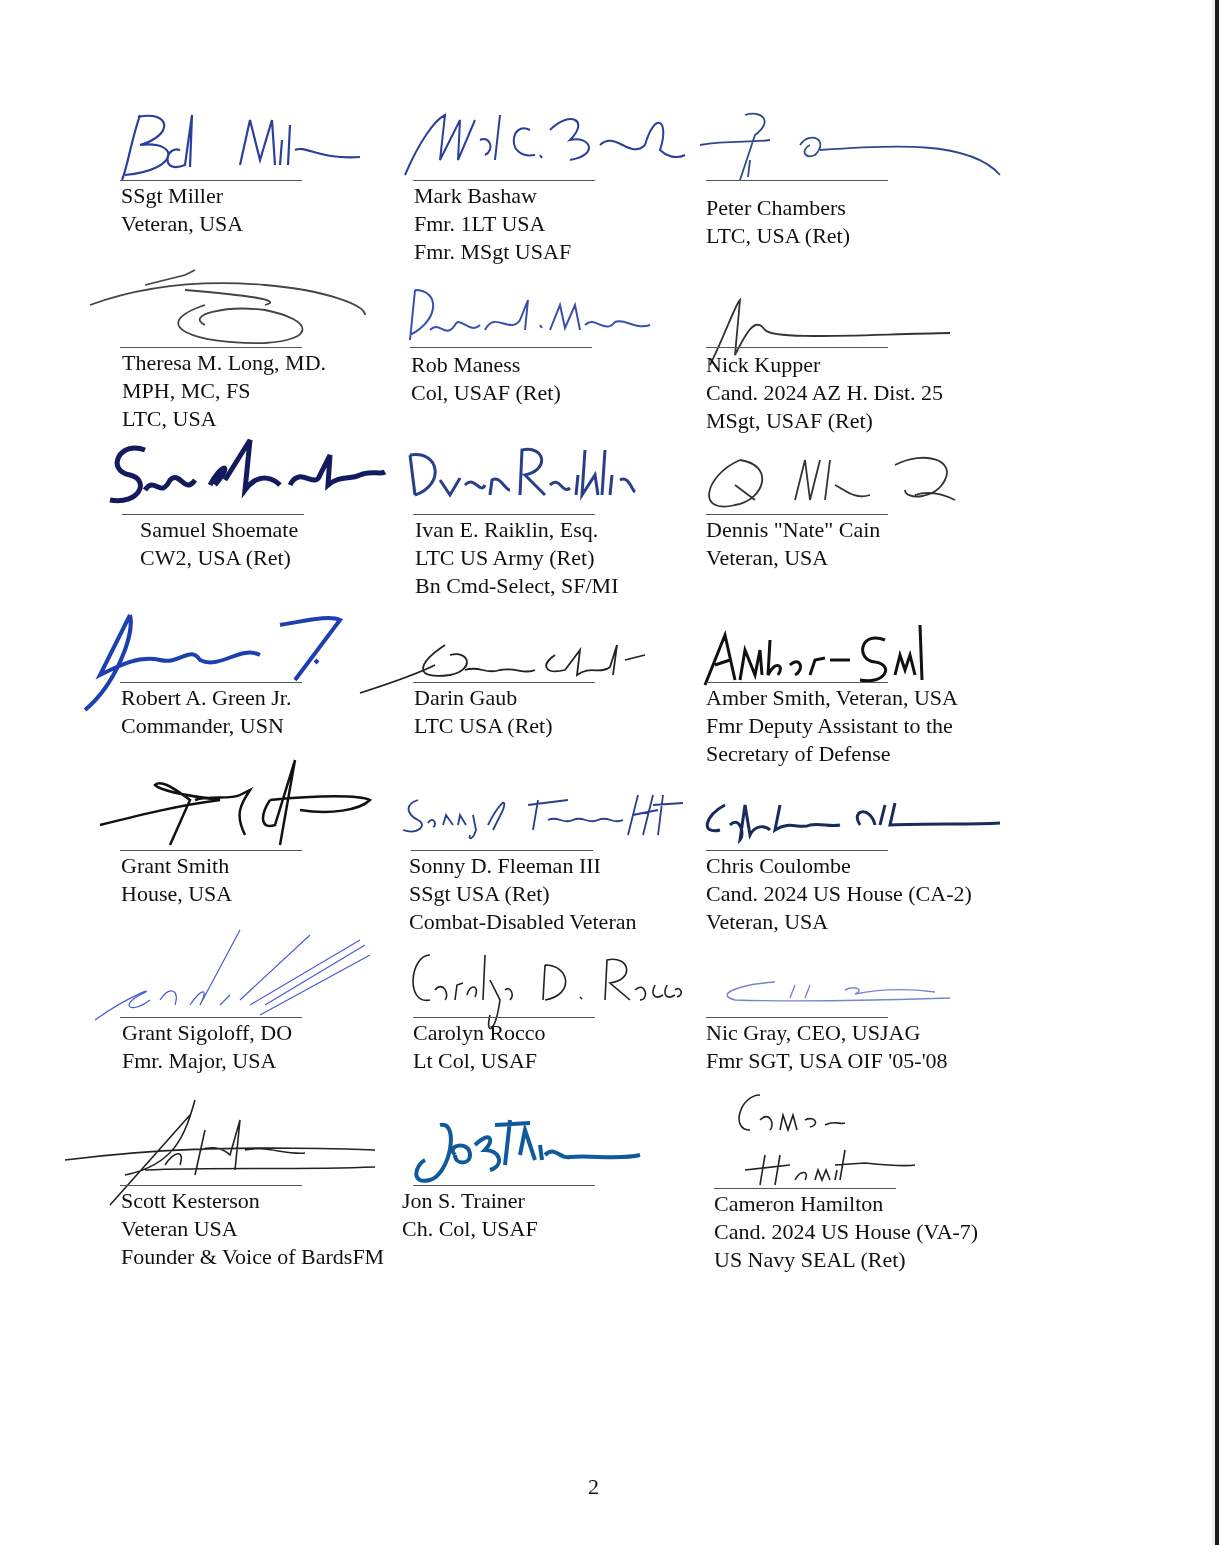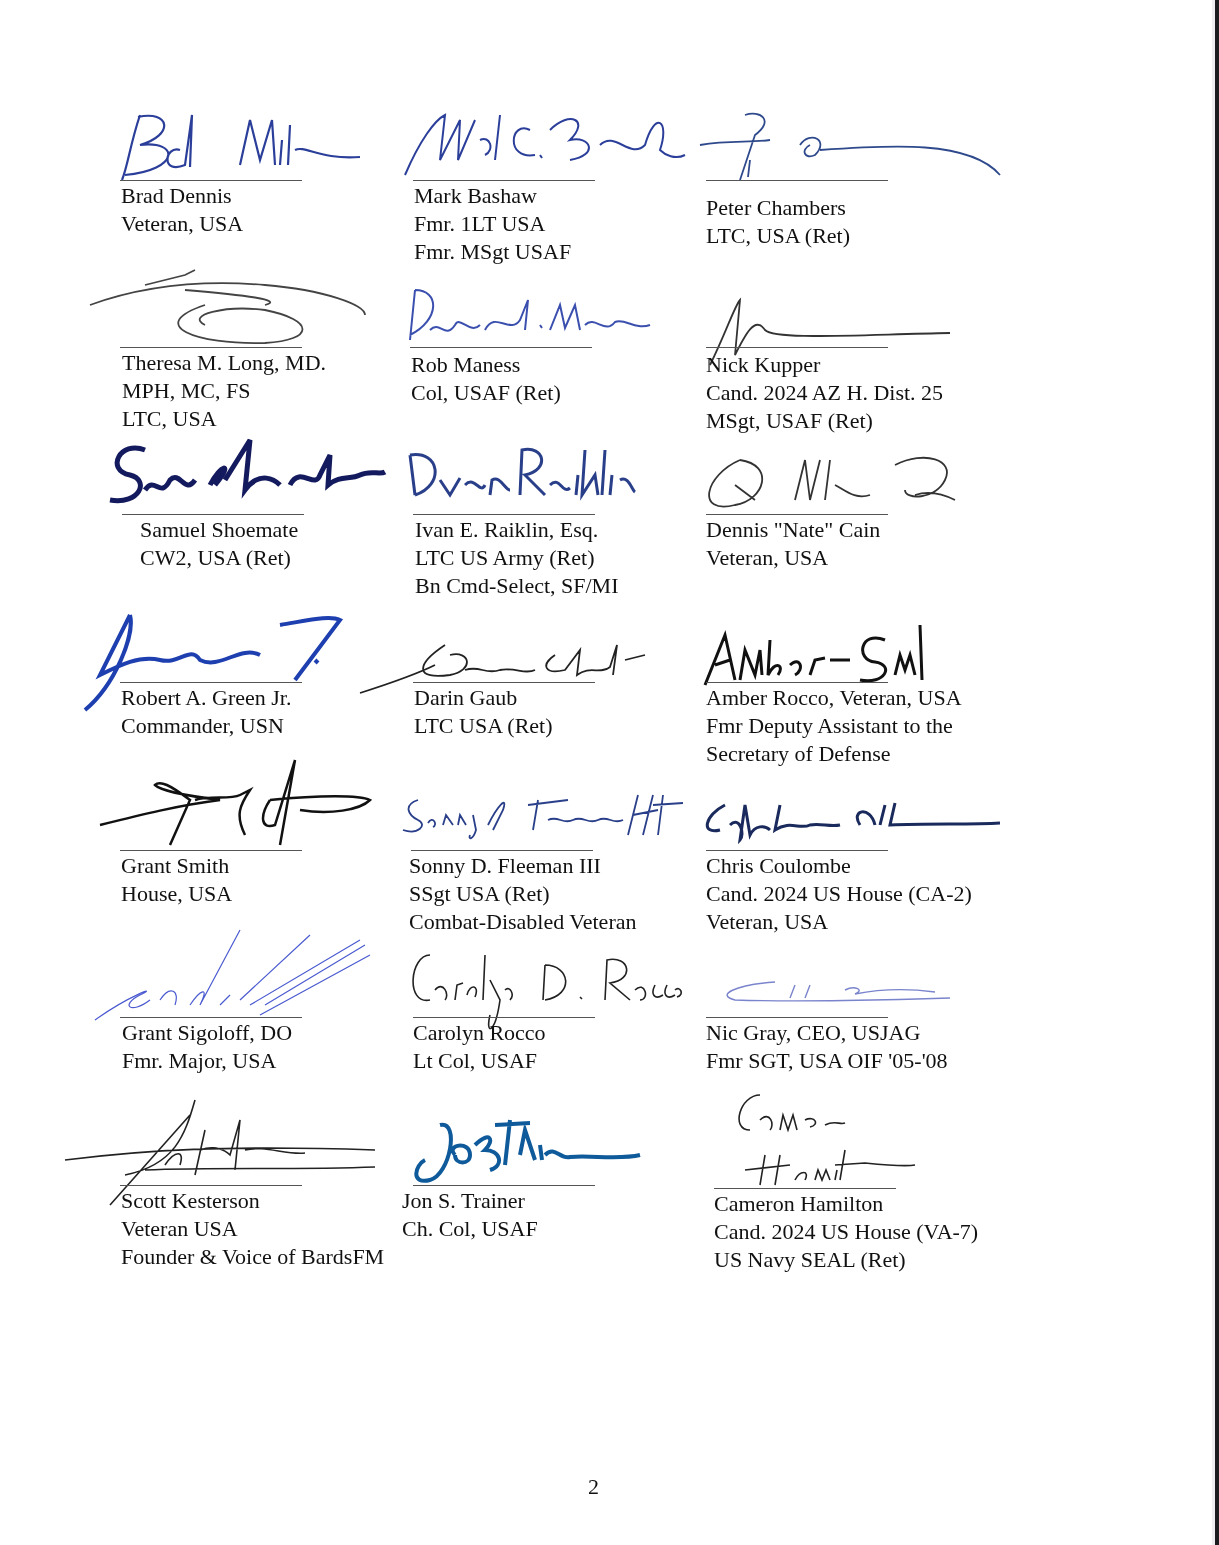--- a/index.html
+++ b/index.html
@@ -23,21 +23,21 @@
 
 <div class="edge-shadow"></div>
 <div class="edge"></div>
 
 <div class="block">
   <svg class="sig" style="left:110px;top:105px" width="260" height="80">
     <path d="M30 10 C20 40 18 60 12 75 M28 12 C60 5 65 30 30 40 C70 35 70 65 15 70 M70 45 C55 40 50 70 75 60 L82 10 L80 62 M130 60 L140 15 L150 55 L162 15 L165 60 M172 35 L170 60 M180 20 L178 60 M185 45 C195 40 210 55 250 52" stroke="#2b3f9a" stroke-width="2.2" fill="none"></path>
   </svg>
   <div class="sigline" style="left:120px;top:180px;width:182px"></div>
   <div class="lines" style="left:121px;top:182px">
-    <div>Brad Dennis</div>
+    <div>SSgt Miller</div>
     <div>Veteran, USA</div>
   </div>
 </div>
 
 <div class="block">
   <svg class="sig" style="left:400px;top:100px" width="290" height="85">
     <path d="M5 75 C20 40 35 20 45 15 L40 60 L60 20 L58 60 L75 20 M80 40 C90 35 95 50 85 55 M100 15 L95 60 M130 30 C110 20 105 60 135 55 M140 55 L142 58 M150 30 C170 10 190 20 170 40 C190 35 200 55 170 60 M200 45 C215 30 230 60 245 45 C255 10 270 20 260 50 C265 55 275 60 285 55" stroke="#2b3f9a" stroke-width="2" fill="none"></path>
   </svg>
   <div class="sigline" style="left:413px;top:180px;width:182px"></div>
   <div class="lines" style="left:414px;top:182px">
@@ -148,21 +148,21 @@
     <div>LTC USA (Ret)</div>
   </div>
 </div>
 
 <div class="block">
   <svg class="sig" style="left:700px;top:620px" width="230" height="75">
     <path d="M5 65 L25 15 L35 60 M15 45 L30 40 M40 60 L45 30 L55 55 L60 30 L62 55 M70 20 L68 55 C75 40 85 45 78 55 M90 45 C100 35 105 50 95 55 M110 55 L115 40 L125 38 M130 40 L150 40 M185 20 C160 10 155 40 175 42 C195 45 185 65 160 60 M195 55 L200 35 L205 50 L210 35 L215 55 M220 5 L222 60" stroke="#111111" stroke-width="3" fill="none"></path>
   </svg>
   <div class="sigline" style="left:706px;top:682px;width:182px"></div>
   <div class="lines" style="left:706px;top:684px">
-    <div>Amber Rocco, Veteran, USA</div>
+    <div>Amber Smith, Veteran, USA</div>
     <div>Fmr Deputy Assistant to the</div>
     <div>Secretary of Defense</div>
   </div>
 </div>
 
 <div class="block">
   <svg class="sig" style="left:100px;top:755px" width="280" height="100">
     <path d="M0 70 C40 60 80 50 120 45 C80 40 60 35 55 30 C60 25 70 30 90 45 L70 90 M95 45 C110 40 130 45 140 40 L150 35 C140 50 135 60 145 80 M170 45 C160 60 160 75 175 70 L195 5 L180 90 M170 45 C220 40 260 40 270 45 C260 55 230 60 200 55" stroke="#111111" stroke-width="2.5" fill="none"></path>
   </svg>
   <div class="sigline" style="left:120px;top:850px;width:182px"></div>

